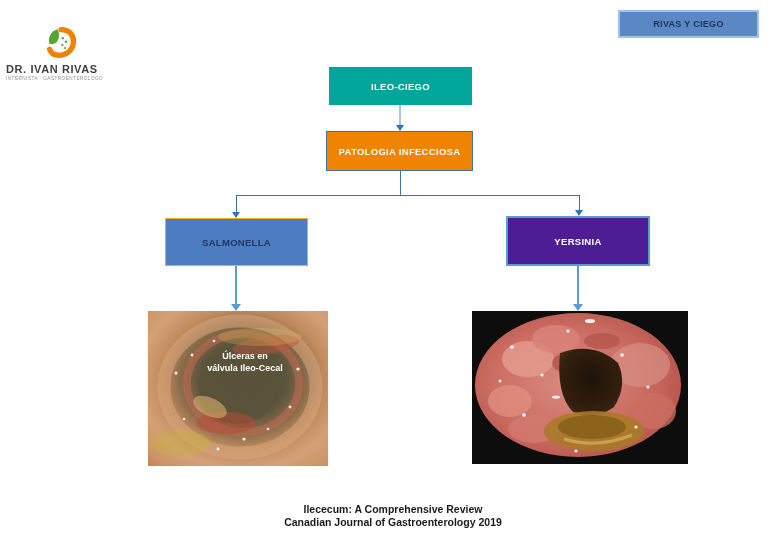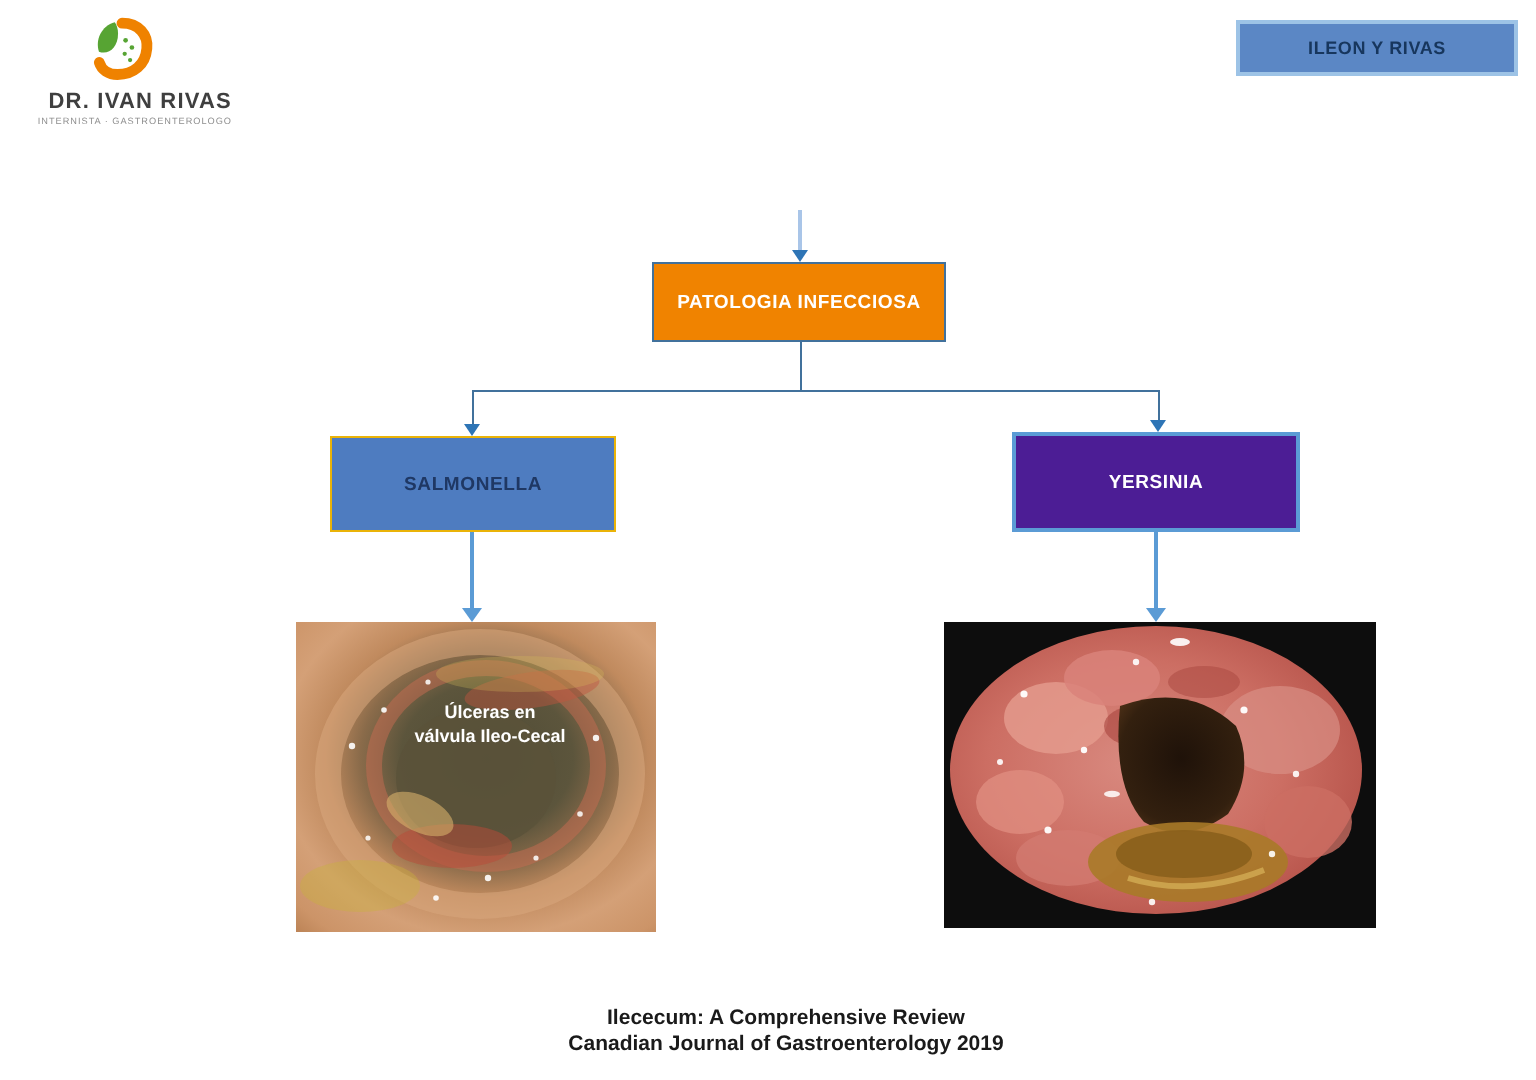--- a/index.html
+++ b/index.html
@@ -1,21 +1,21 @@
 <!DOCTYPE html>
 <html><head>
 <meta charset="utf-8">
 <style>
   html,body{margin:0;padding:0;background:#fff;}
   .canvas{
     position:relative;width:768px;height:540px;background:#ffffff;
     font-family:"Liberation Sans",sans-serif;overflow:hidden;
   }
   
-  .logo{position:absolute;left:6px;top:8px;width:110px;text-align:right;}
+  .logo{position:absolute;left:6px;top:26px;width:110px;text-align:left;}
   .logo svg{display:block;margin:0 auto;}
   .logo-name{font-size:11px;font-weight:bold;color:#3f3f3f;letter-spacing:.6px;margin-top:1px;}
   .logo-sub{font-size:4.6px;color:#8f8f8f;letter-spacing:.5px;margin-top:1px;}
   
   .header-btn{
     position:absolute;left:618px;top:10px;width:141px;height:28px;
     background:#5b87c5;border:2px solid #9dc3e6;box-sizing:border-box;
     color:#17365d;font-size:9px;font-weight:bold;letter-spacing:.3px;
     display:flex;align-items:center;justify-content:center;cursor:pointer;
   }
@@ -51,22 +51,23 @@
       <path d="M20 4 C29.5 4 34.5 10.5 33.8 18 C33 27 26.5 32.5 17.5 32.5 C12.5 32.5 8.6 29.8 7.4 25.8" fill="none" stroke="#ef8200" stroke-width="6" stroke-linecap="round"></path>
       <circle cx="22" cy="13.5" r="1.3" fill="#57a433"></circle>
       <circle cx="25.5" cy="17.5" r="1.3" fill="#57a433"></circle>
       <circle cx="21.5" cy="21" r="1.2" fill="#57a433"></circle>
       <circle cx="24.5" cy="24.5" r="1.2" fill="#57a433"></circle>
     </svg>
     <div class="logo-name">DR. IVAN RIVAS</div>
     <div class="logo-sub">INTERNISTA · GASTROENTEROLOGO</div>
   </div>
 
-  <div class="header-btn">ILEON Y RIVAS</div>
+  <div class="header-btn">RIVAS Y CIEGO</div>
 
+  <div class="node node-ileo">ILEO-CIEGO</div>
   <div class="node node-pat">PATOLOGIA INFECCIOSA</div>
   <div class="node node-sal">SALMONELLA</div>
   <div class="node node-yer">YERSINIA</div>
 
   <div class="cline-light" style="left:399px;top:105px;width:1.5px;height:20px;"></div>
   <div class="arrow-down" style="left:396px;top:125px;"></div>
 
   <div class="cline" style="left:399.5px;top:171px;width:1.5px;height:24px;"></div>
   <div class="cline" style="left:236px;top:194.5px;width:343px;height:1.5px;"></div>
   <div class="cline" style="left:235.5px;top:195px;width:1.5px;height:17px;"></div>

